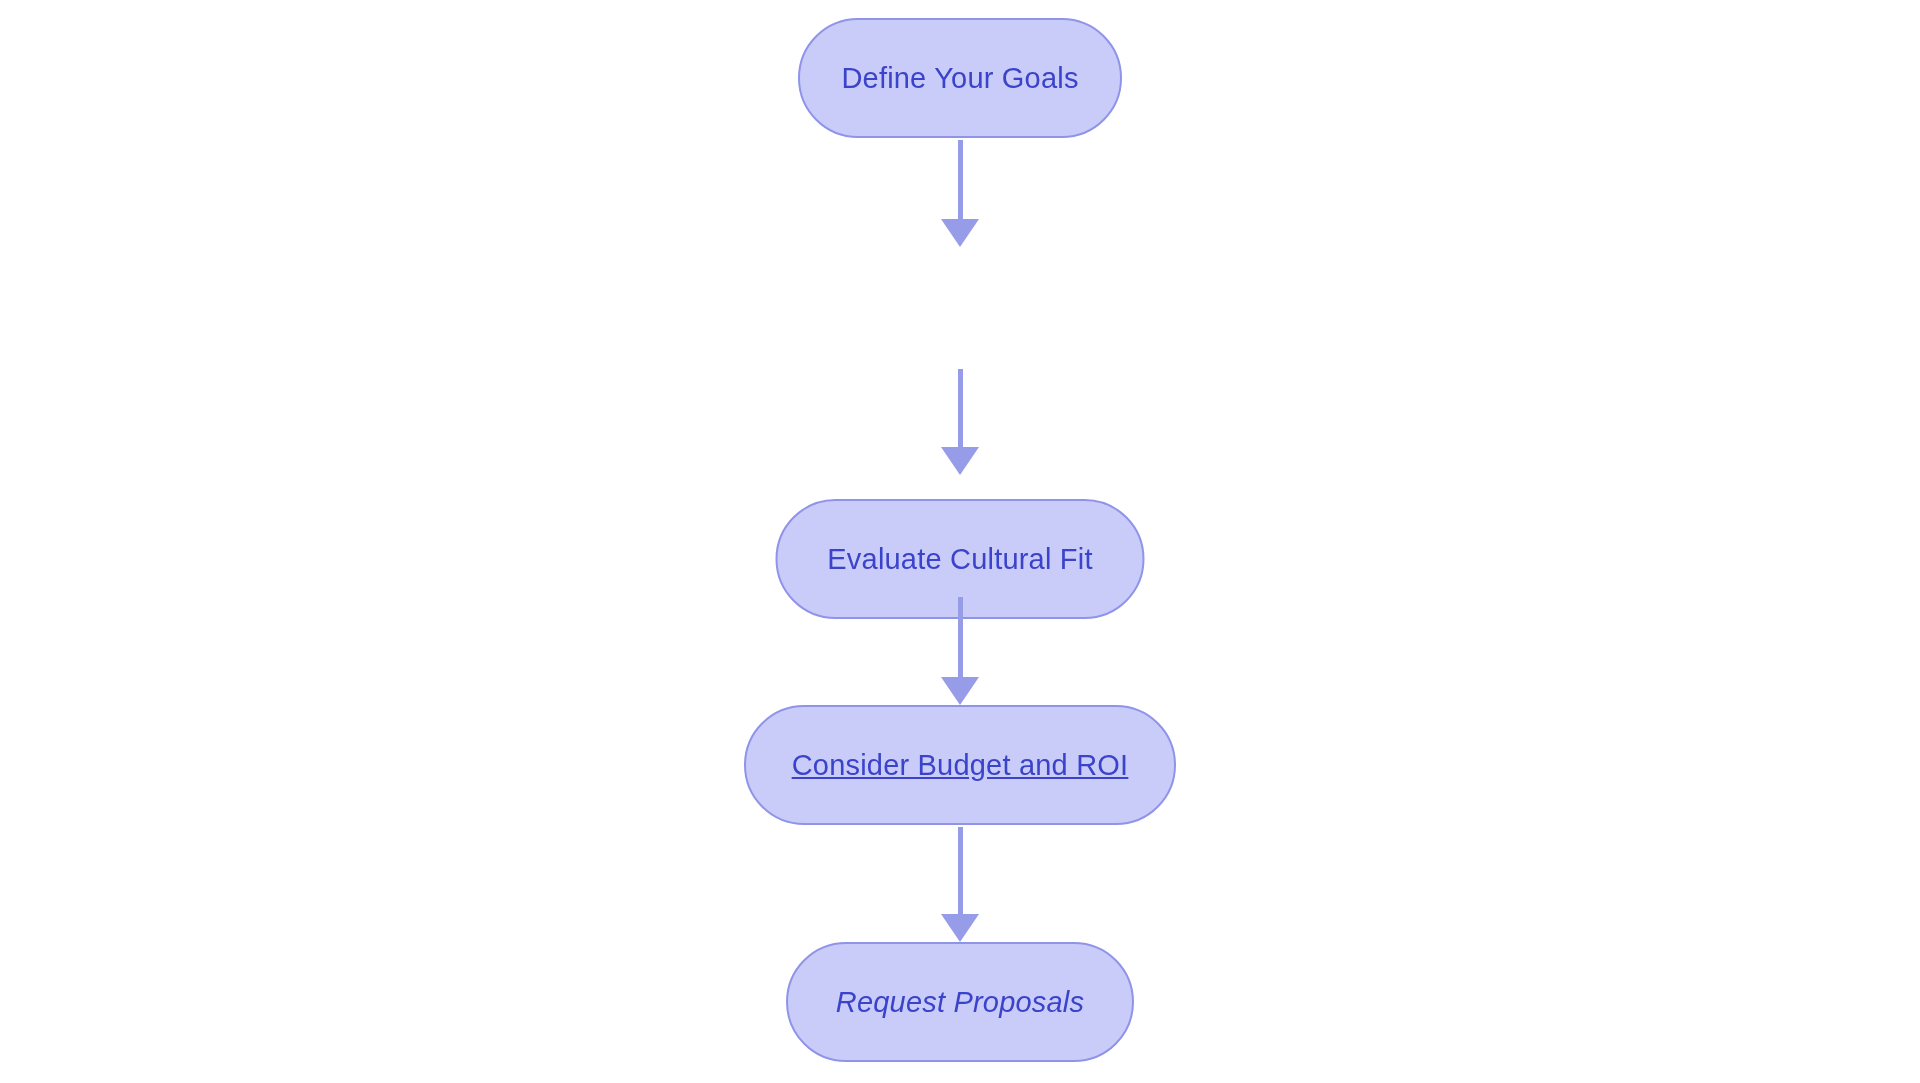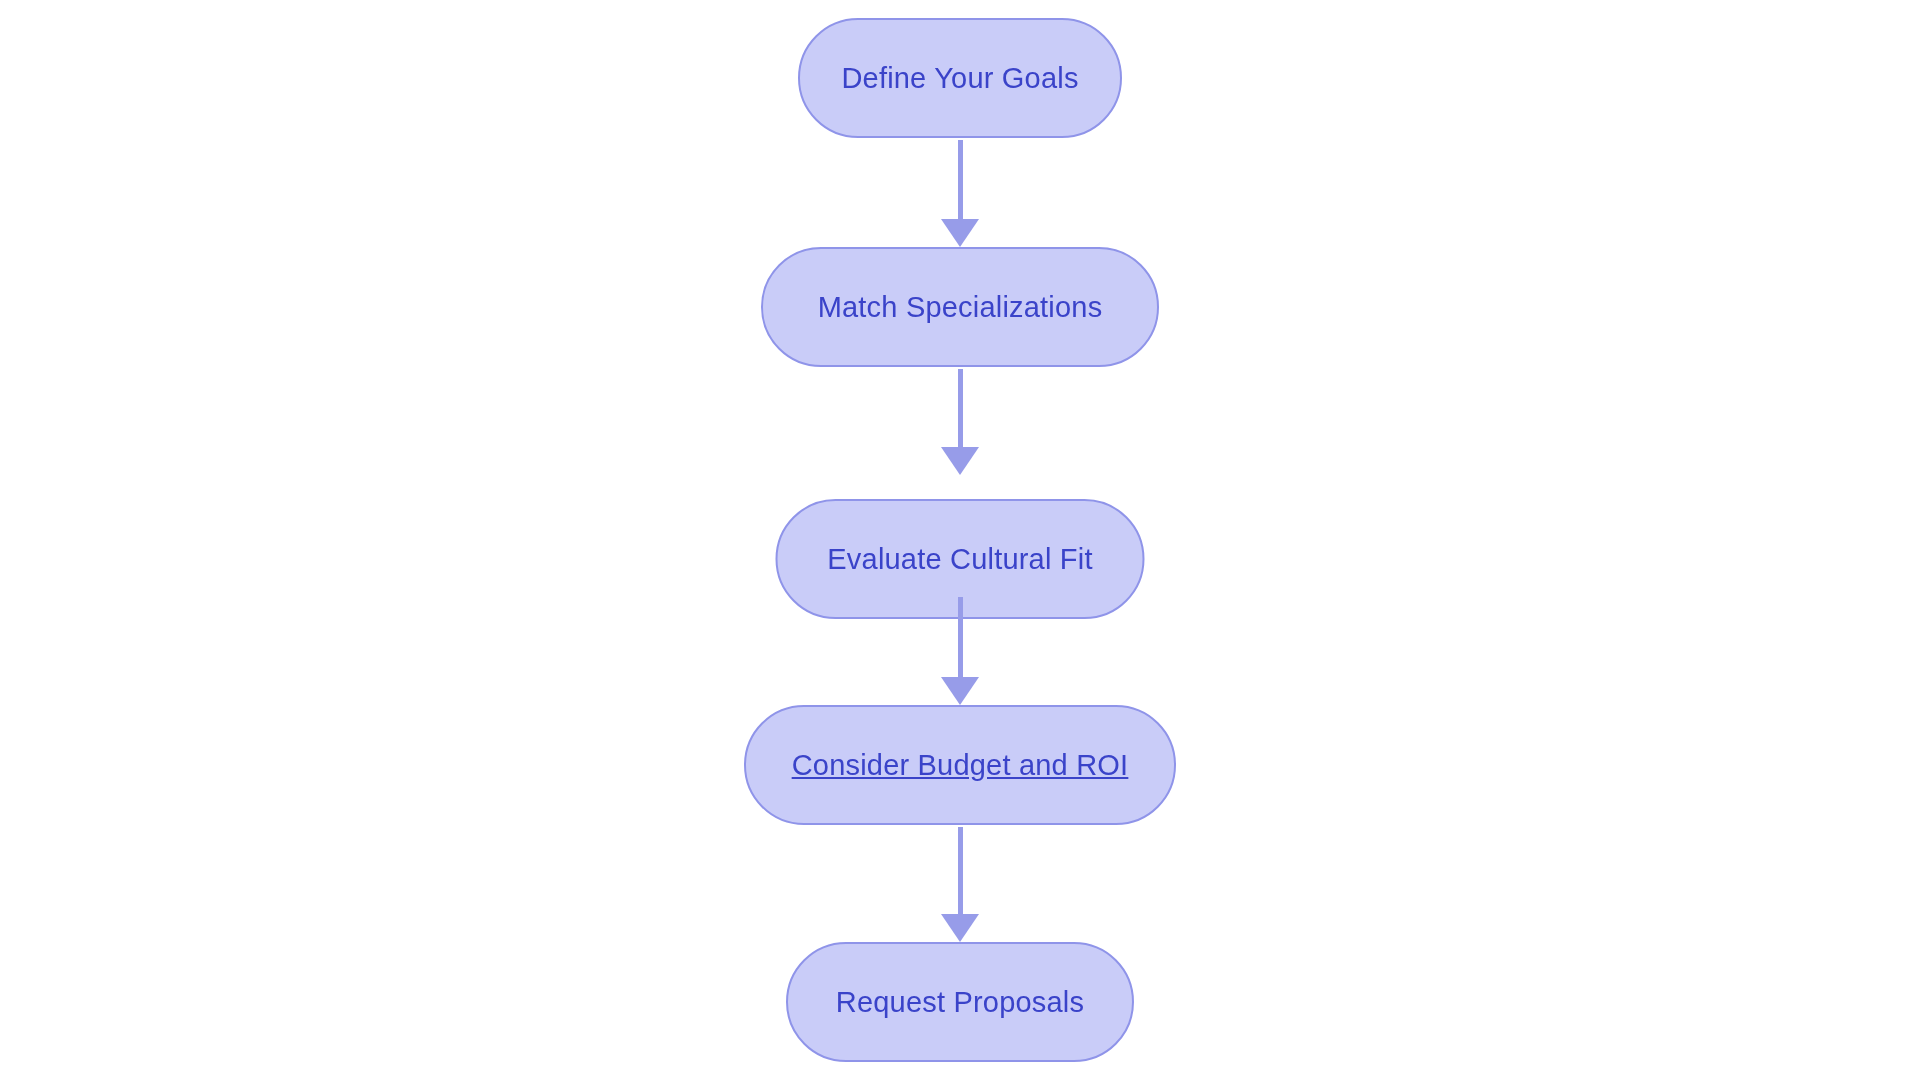--- a/index.html
+++ b/index.html
@@ -34,21 +34,21 @@
     justify-content: center;
     color: var(--node_text, #3a43c9);
     font-size: 29px;
     letter-spacing: 0.2px;
     white-space: nowrap;
   }
   .n1 { top: 18px;  width: 324px; }
   .n2 { top: 247px; width: 398px; }
   .n3 { top: 499px; width: 369px; }
   .n4 { top: 705px; width: 432px; text-decoration: underline; }
-  .n5 { top: 942px; width: 348px; }
+  .n5 { top: 942px; width: 348px; font-style: italic; }
 
   .arrow {
     position: absolute;
     left: 50%;
     transform: translateX(-50%);
     width: 40px;
     display: flex;
     flex-direction: column;
     align-items: center;
   }
@@ -74,23 +74,20 @@
 
   <div class="node n1">
     <span>Define Your Goals</span>
   </div>
 
   <div class="arrow a1">
     <div class="line"></div>
     <div class="head"></div>
   </div>
 
-  <div class="node n2">
-    <span>Match Specializations</span>
-  </div>
 
   <div class="arrow a2">
     <div class="line"></div>
     <div class="head"></div>
   </div>
 
   <div class="node n3">
     <span>Evaluate Cultural Fit</span>
   </div>
 

